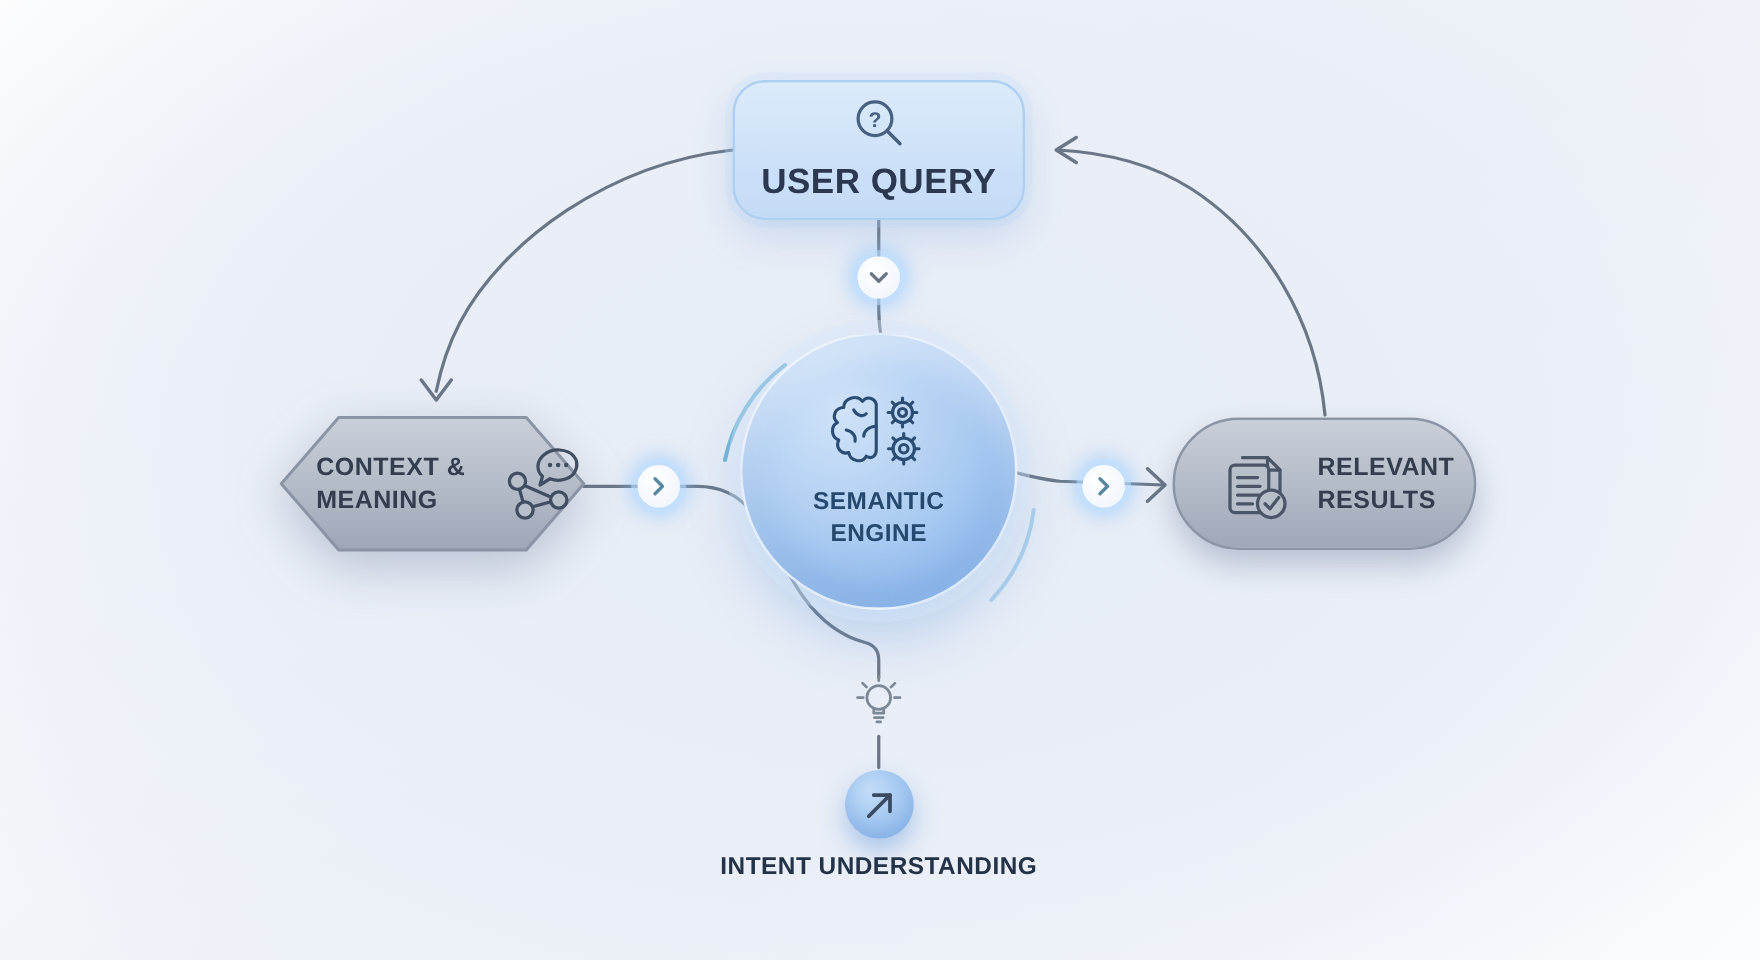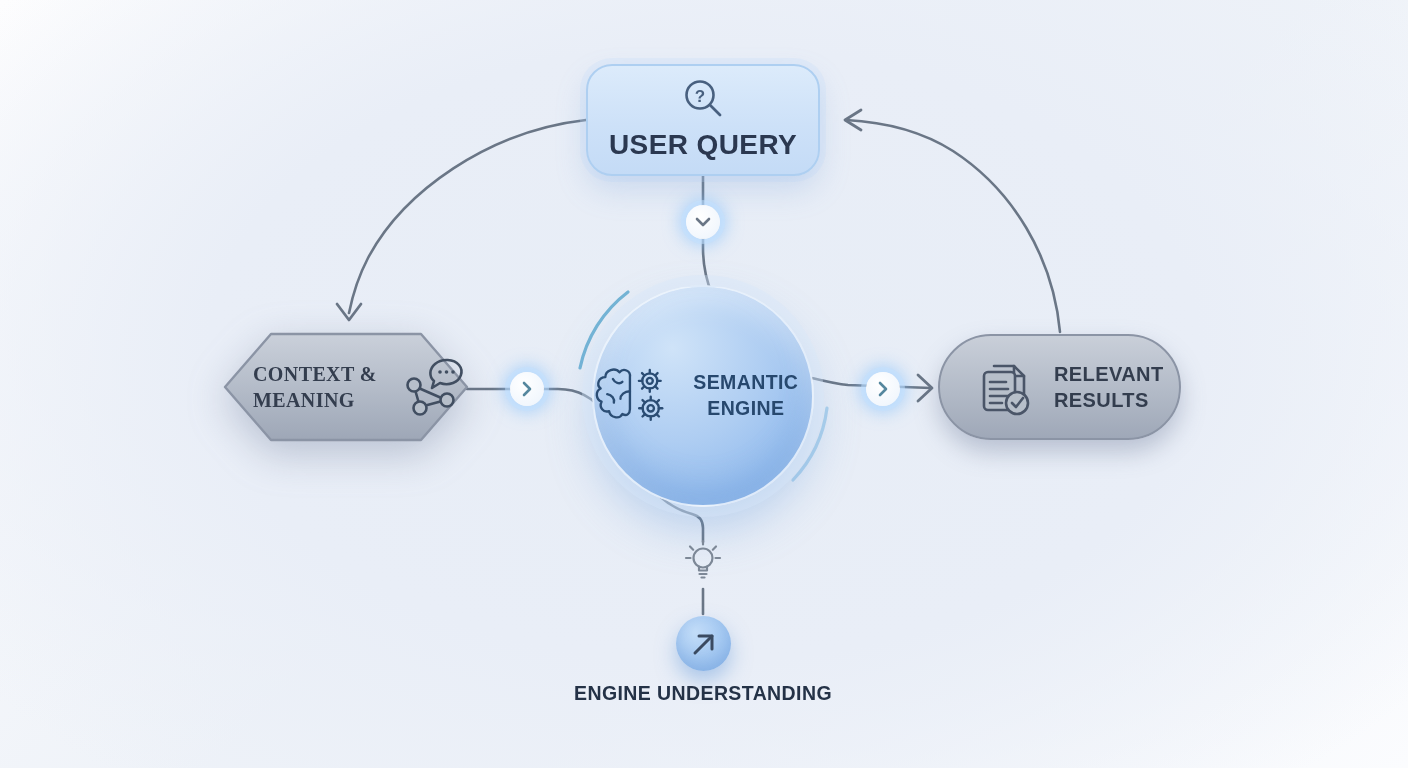--- a/index.html
+++ b/index.html
@@ -29,31 +29,31 @@
     left:586px;top:64px;width:234px;height:112px;
     flex-direction:column;gap:5px;
     background:linear-gradient(180deg,#dcebfb 0%,#cde1f8 55%,#c4dbf6 100%);
     border:2px solid #aecff1;border-radius:26px;
     box-shadow:0 14px 30px rgba(125,165,220,.28), 0 0 0 6px rgba(200,225,250,.25);
   }
   .user-query .nlabel{font-size:28px;color:#2b3850;}
 
   
   .engine{
-    left:592px;top:285px;width:222px;height:222px;border-radius:50%;
-    flex-direction:row;gap:10px;text-align:center;
+    left:592px;top:266px;width:222px;height:222px;border-radius:50%;
+    flex-direction:column;gap:10px;text-align:center;
     background:radial-gradient(circle at 36% 28%, #cfe3f8 0%, #aecdf2 45%, #8ab6ec 85%, #84b1ea 100%);
     border:2px solid rgba(255,255,255,.7);
     box-shadow:0 0 0 10px rgba(215,232,250,.38), 0 22px 45px rgba(110,160,220,.38),
                inset 0 -18px 30px rgba(80,130,200,.22), inset 0 14px 26px rgba(255,255,255,.45);
   }
   .engine .nlabel{font-size:19.5px;color:#27486e;width:140px;}
 
   
-  .hex{left:223px;top:332px;width:246px;height:110px;font-family:Liberation Serif, serif;}
+  .hex{left:223px;top:332px;width:246px;height:110px;}
   .hex .shape{position:absolute;left:0;top:0;filter:drop-shadow(0 12px 20px rgba(95,110,140,.35));}
   .hex .content{position:relative;z-index:2;display:flex;align-items:center;gap:16px;padding-left:30px;width:100%;box-sizing:border-box;}
   .hex .nlabel{font-size:20px;color:#333d4e;width:132px;}
 
   
   .pill{
     left:938px;top:334px;width:243px;height:106px;
     gap:18px;justify-content:flex-start;padding-left:34px;
     background:linear-gradient(180deg,#c9cfd9 0%,#b2bac7 55%,#9fa8b8 100%);
     border:2px solid #8b94a5;border-radius:54px;
@@ -232,15 +232,15 @@
 
   <div class="intent-dot">
     <svg width="30" height="30" viewBox="0 0 30 30">
       <g fill="none" stroke="#3a4a61" stroke-width="3" stroke-linecap="round" stroke-linejoin="round">
         <line x1="6" y1="24" x2="23" y2="7"></line>
         <polyline points="10,7 23,7 23,20"></polyline>
       </g>
     </svg>
   </div>
 
-  <div class="intent-label">ENGINE UNDERSTANDING</div>
+  <div class="intent-label">INTENT UNDERSTANDING</div>
 
 </div>
 
 </body></html>

